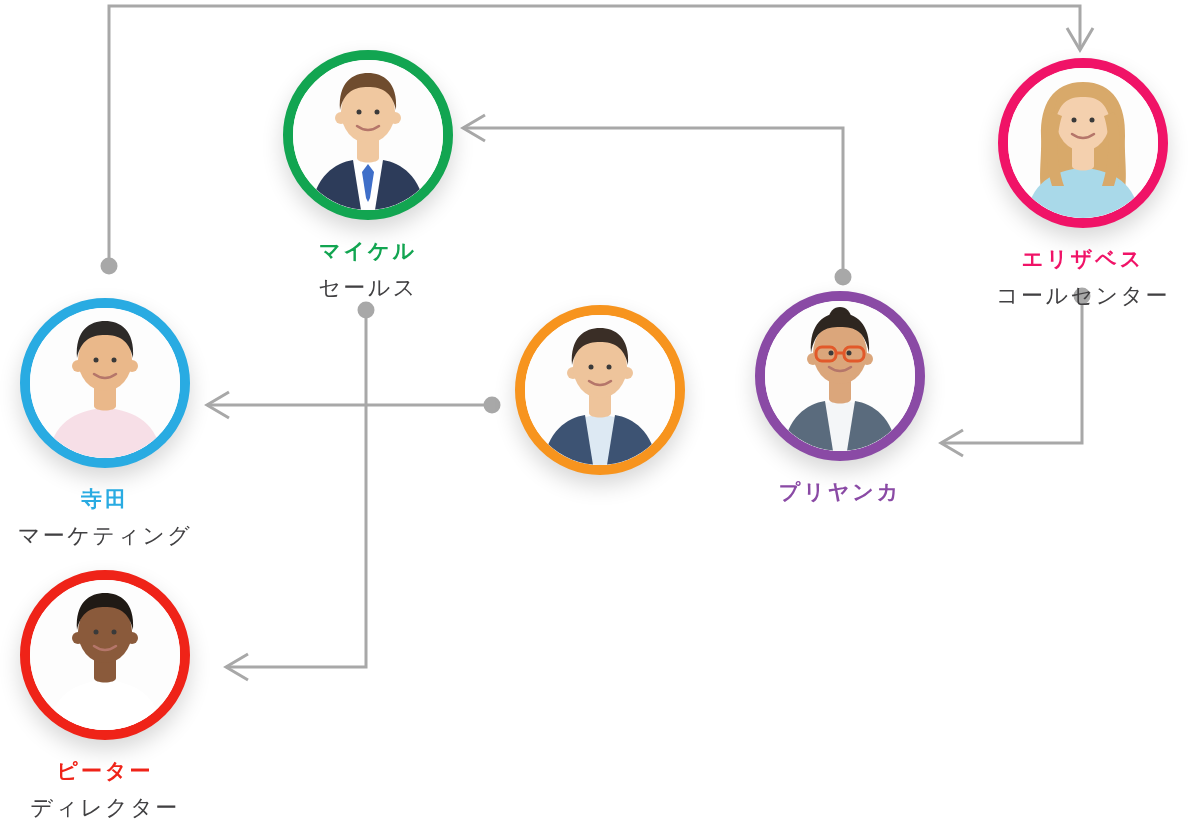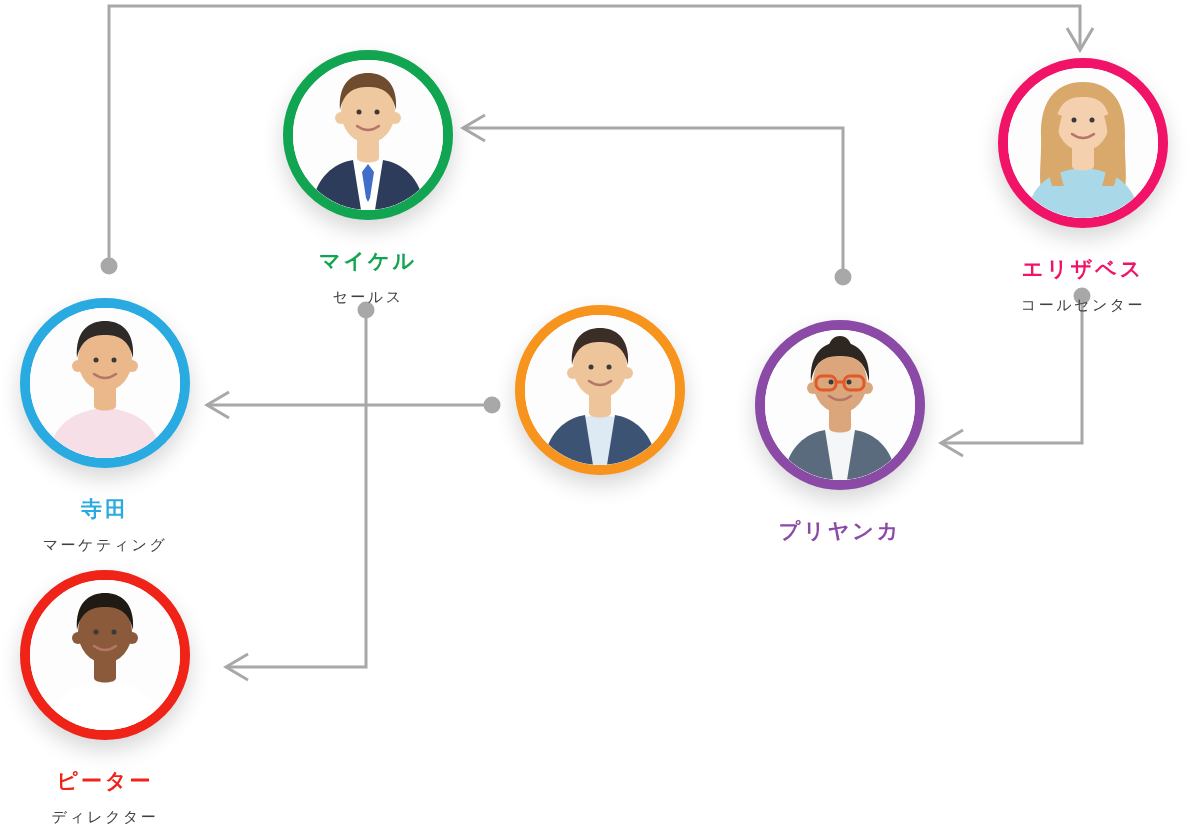--- a/index.html
+++ b/index.html
@@ -8,27 +8,27 @@
     font-family:"DejaVu Sans", sans-serif;
   }
   #connectors{position:absolute;left:0;top:0;width:1200px;height:827px;}
   .card{position:absolute;width:280px;text-align:center;}
   .ring{
     width:150px;height:150px;border:10px solid #cccccc;border-radius:50%;
     margin:0 auto;overflow:hidden;background:#ffffff;
     box-shadow:0 10px 22px rgba(0,0,0,0.16);
   }
   .ring svg{display:block;}
-  .pname{margin-top:27px;font-size:21px;font-weight:bold;letter-spacing:3px;}
-  .prole{margin-top:5px;font-size:15px;letter-spacing:2.5px;color:#414042;line-height:35px;}
+  .pname{margin-top:17px;font-size:21px;font-weight:bold;letter-spacing:3px;}
+  .prole{margin-top:5px;font-size:22px;letter-spacing:2.5px;color:#414042;line-height:35px;}
   .p-michael  {left:228px;top:50px;}
   .p-elizabeth{left:943px;top:58px;}
   .p-terada   {left:-35px;top:298px;}
   .p-leopold  {left:460px;top:305px;}
-  .p-priyanka {left:700px;top:320px;}
+  .p-priyanka {left:700px;top:291px;}
   .p-peter    {left:-35px;top:570px;}
 </style>
 </head>
 <body>
 
 <div class="stage">
   <svg id="connectors" xmlns="http://www.w3.org/2000/svg">
       <g>
         <polyline points="109,266 109,6 1080,6 1080,50" fill="none" stroke="#a8a8a8" stroke-width="3"></polyline>
         <circle cx="109" cy="266" r="8.5" fill="#a8a8a8"></circle>

